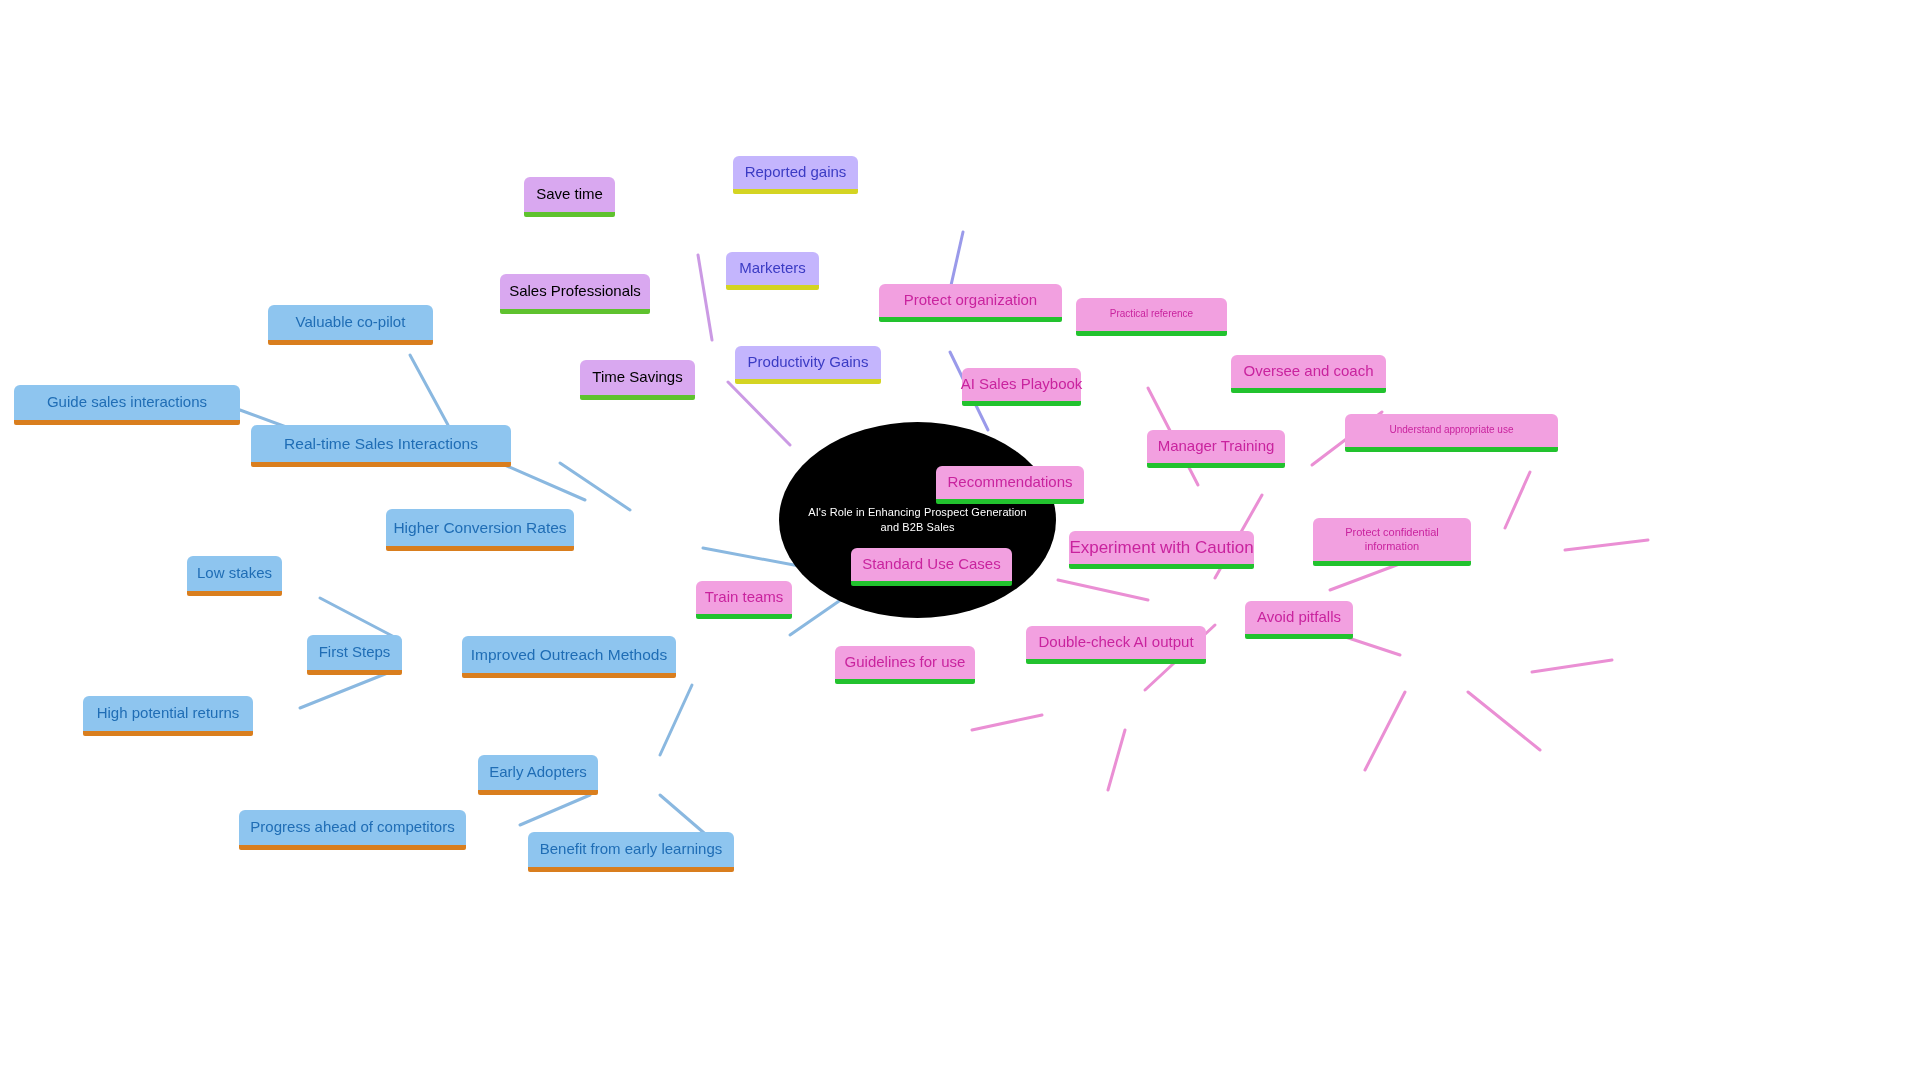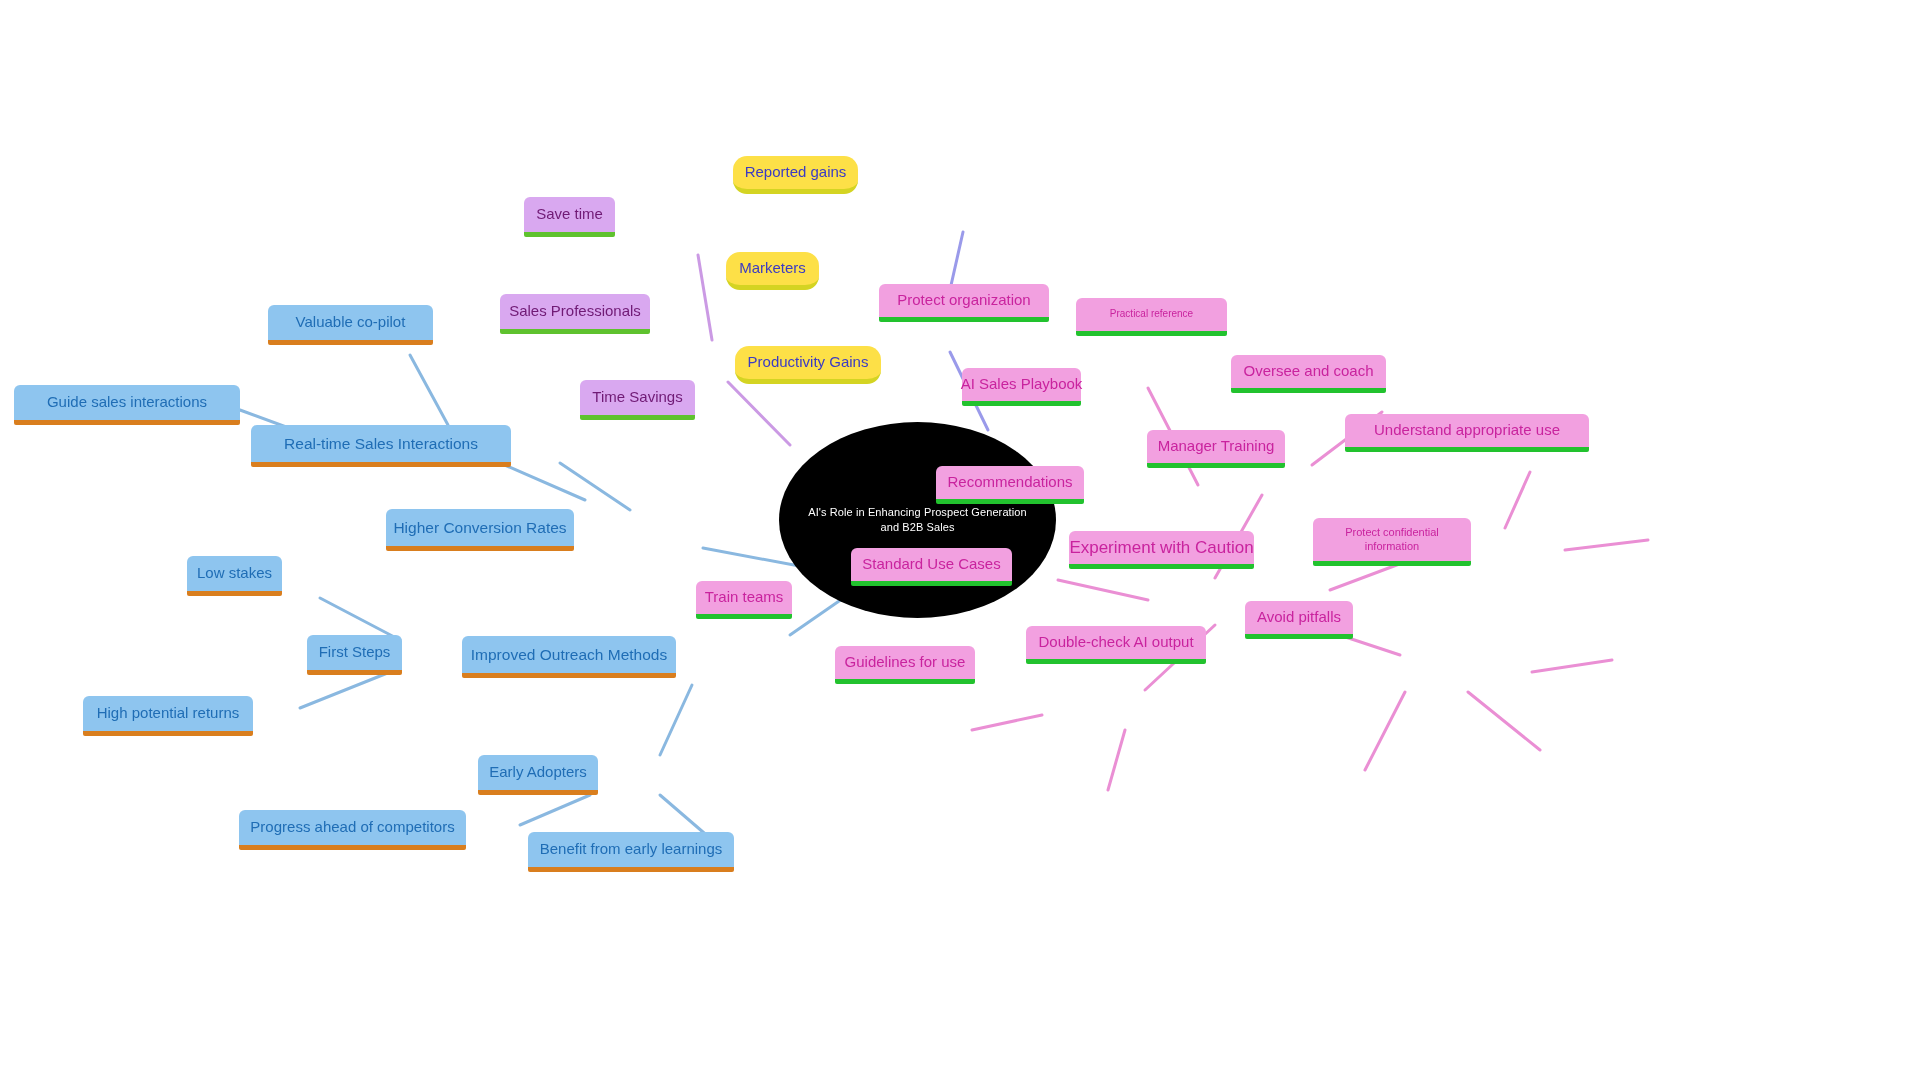--- a/index.html
+++ b/index.html
@@ -59,23 +59,23 @@
     line-height: 1.25;
     white-space: nowrap;
     border-bottom-style: solid;
   }
 
   .node.wrap { white-space: normal; }
 
   
   .t-blue   { background: #8ec5ef; color: #1f6db5; border-bottom-color: #d97e1e; }
   
-  .t-purple { background: #d9a8f0; color: #701a75; border-bottom-color: #5fc22e; margin-top: 20px; }
-  
-  .t-peri   { background: #fde047; color: #3b3bc4; border-bottom-color: #d4d422; border-radius: 14px; }
+  .t-purple { background: #d9a8f0; color: #000000; border-bottom-color: #5fc22e; }
+  
+  .t-peri   { background: #c4b5fd; color: #3b3bc4; border-bottom-color: #d4d422; }
   
   .t-pink   { background: #f2a0e0; color: #c9239e; border-bottom-color: #22c22e; }
 </style>
 </head>
 <body>
 
 <div id="canvas">
 
   <svg id="edges" viewBox="0 0 1920 1080">
 
@@ -189,41 +189,41 @@
   </div>
 
   <div class="node t-peri" style="left:726px; top:252px; width:93px; height:38px; font-size:15px; border-bottom-width:5px;">
     <span>Marketers</span>
   </div>
 
   <div class="node t-peri" style="left:735px; top:346px; width:146px; height:38px; font-size:15px; border-bottom-width:5px;">
     <span>Productivity Gains</span>
   </div>
 
-  <div class="node t-pink" style="left:879px; top:284px; width:170px; height:38px; font-size:15px; border-bottom-width:5px;">
+  <div class="node t-pink" style="left:879px; top:284px; width:183px; height:38px; font-size:15px; border-bottom-width:5px;">
     <span>Protect organization</span>
   </div>
 
   <div class="node t-pink" style="left:1076px; top:298px; width:151px; height:38px; font-size:10px; border-bottom-width:5px;">
     <span>Practical reference</span>
   </div>
 
   <div class="node t-pink" style="left:962px; top:368px; width:119px; height:38px; font-size:15px; border-bottom-width:5px;">
     <span>AI Sales Playbook</span>
   </div>
 
   <div class="node t-pink" style="left:1231px; top:355px; width:155px; height:38px; font-size:15px; border-bottom-width:5px;">
     <span>Oversee and coach</span>
   </div>
 
   <div class="node t-pink" style="left:1147px; top:430px; width:138px; height:38px; font-size:15px; border-bottom-width:5px;">
     <span>Manager Training</span>
   </div>
 
-  <div class="node t-pink" style="left:1345px; top:414px; width:244px; height:38px; font-size:15px; border-bottom-width:5px;">
+  <div class="node t-pink" style="left:1345px; top:414px; width:213px; height:38px; font-size:10px; border-bottom-width:5px;">
     <span>Understand appropriate use</span>
   </div>
 
   <div class="node t-pink" style="left:936px; top:466px; width:148px; height:38px; font-size:15px; border-bottom-width:5px;">
     <span>Recommendations</span>
   </div>
 
   <div class="node t-pink" style="left:1069px; top:531px; width:185px; height:38px; font-size:17px; border-bottom-width:5px;">
     <span>Experiment with Caution</span>
   </div>

